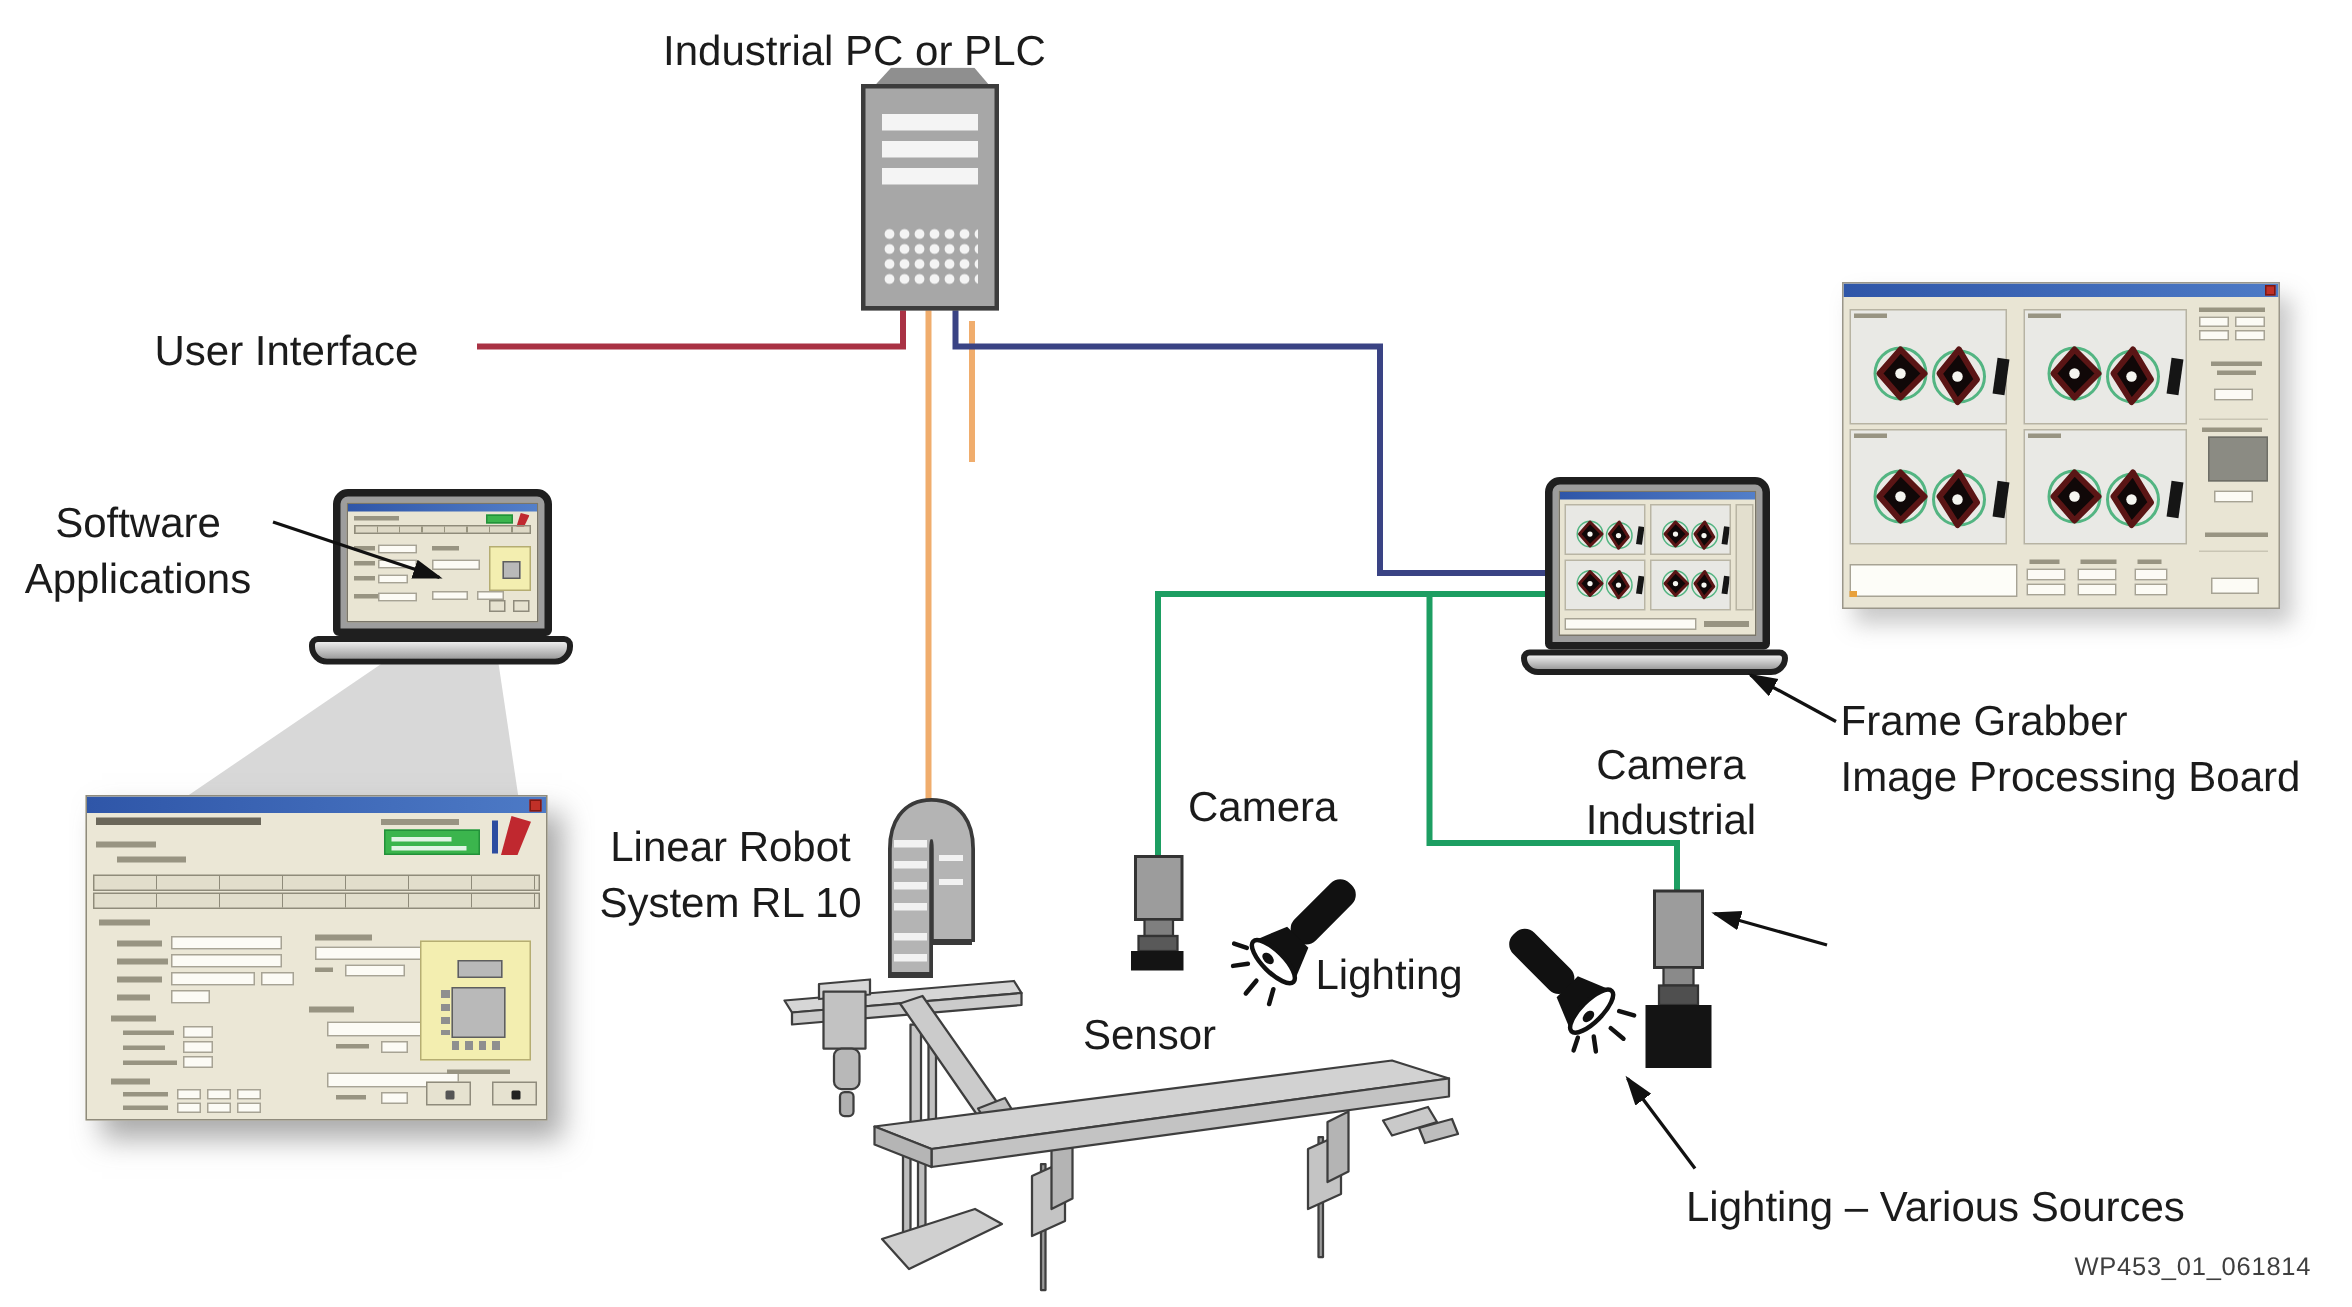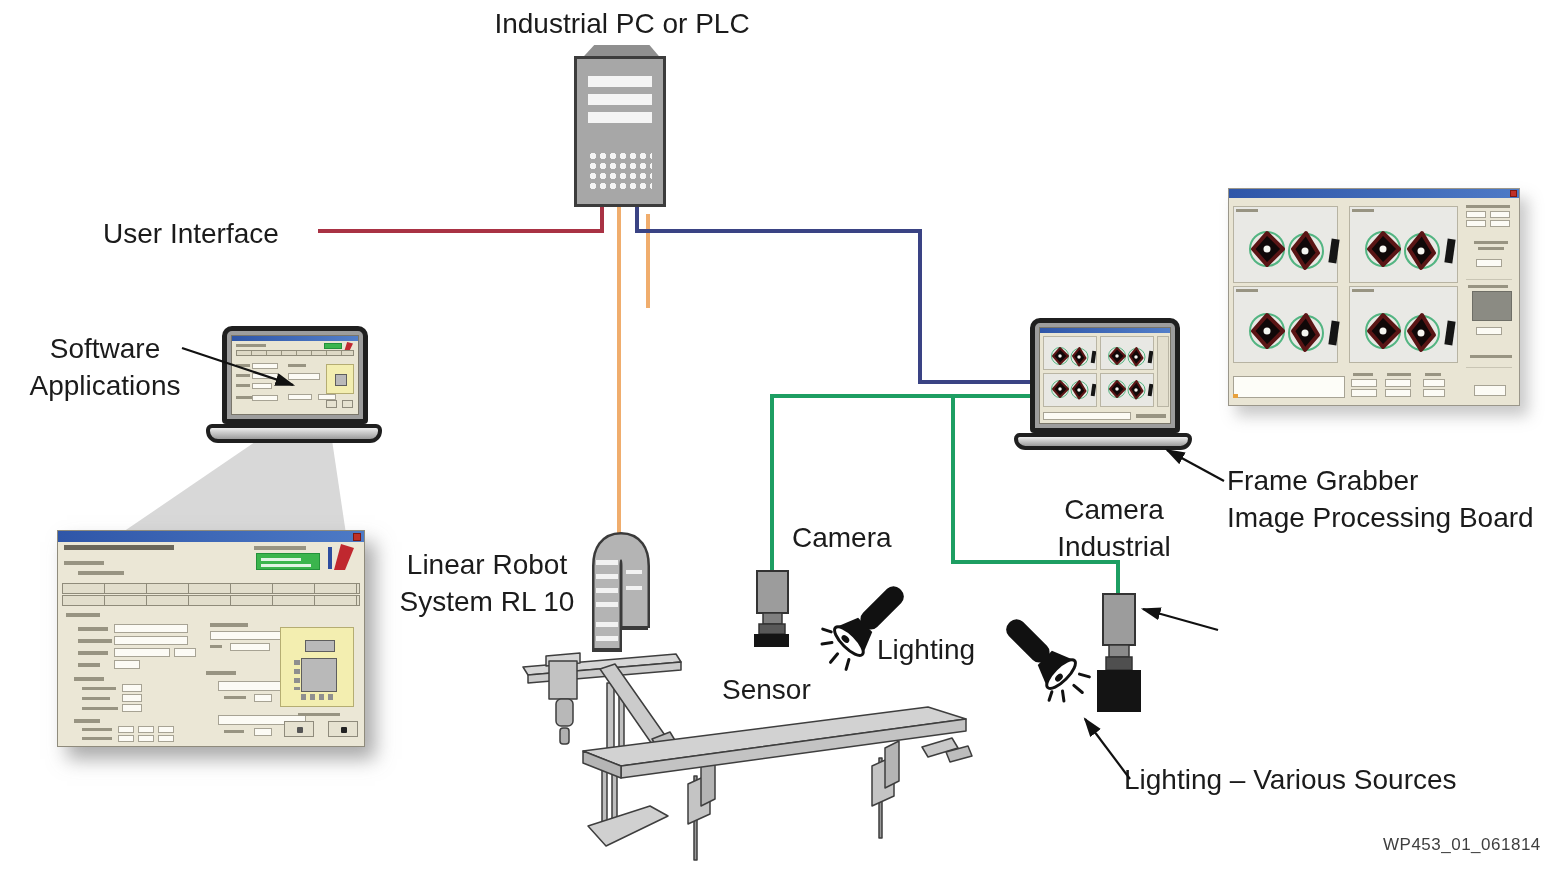--- a/index.html
+++ b/index.html
@@ -347,25 +347,25 @@
     <div class="ws" style="left:122px;top:190px;width:26px;height:8px"></div>
     <div class="ws" style="left:122px;top:200px;width:26px;height:8px"></div>
     <div class="gs" style="left:158px;top:184px;width:24px;height:3px"></div>
     <div class="ws" style="left:156px;top:190px;width:26px;height:8px"></div>
     <div class="ws" style="left:156px;top:200px;width:26px;height:8px"></div>
     <div class="gs" style="left:196px;top:184px;width:16px;height:3px"></div>
     <div class="ws" style="left:194px;top:190px;width:22px;height:8px"></div>
     <div class="ws" style="left:194px;top:200px;width:22px;height:8px"></div>
   </div>
 
-  <div class="lbl" style="left:442px;top:6px;width:360px;text-align:center">Industrial PC or PLC</div>
+  <div class="lbl" style="left:442px;top:16px;width:360px;text-align:left">Industrial PC or PLC</div>
 
   <div class="lbl" style="left:103px;top:216px">User Interface</div>
 
-  <div class="lbl center" style="left:19px;top:331px;width:172px">
+  <div class="lbl center" style="left:6px;top:331px;width:172px">
     <div>Software</div>
     <div>Applications</div>
   </div>
 
   <div class="lbl center" style="left:388px;top:547px;width:198px">
     <div>Linear Robot</div>
     <div>System RL 10</div>
   </div>
 
   <div class="lbl" style="left:792px;top:520px">Camera</div>
@@ -376,21 +376,21 @@
     <div>Camera</div>
     <div>Industrial</div>
   </div>
 
   <div class="lbl" style="left:1227px;top:463px">
     <div>Frame Grabber</div>
     <div>Image Processing Board</div>
   </div>
 
 
-  <div class="lbl" style="left:1124px;top:762px">Lighting – Various Sources</div>
+  <div class="lbl" style="left:1124px;top:787px">Lighting – Various Sources</div>
 
   <div class="watermark" style="left:1383px;top:835px">WP453_01_061814</div>
 
   <svg class="art" width="1568" height="871" viewBox="0 0 1568 871" style="pointer-events:none">
     <defs>
       <marker id="ah" markerWidth="12" markerHeight="10" refX="8" refY="3" orient="auto">
         <path d="M0,0 L9,3 L0,6 Z" fill="#111"></path>
       </marker>
     </defs>
     <g stroke="#111" stroke-width="2.2" fill="none">

